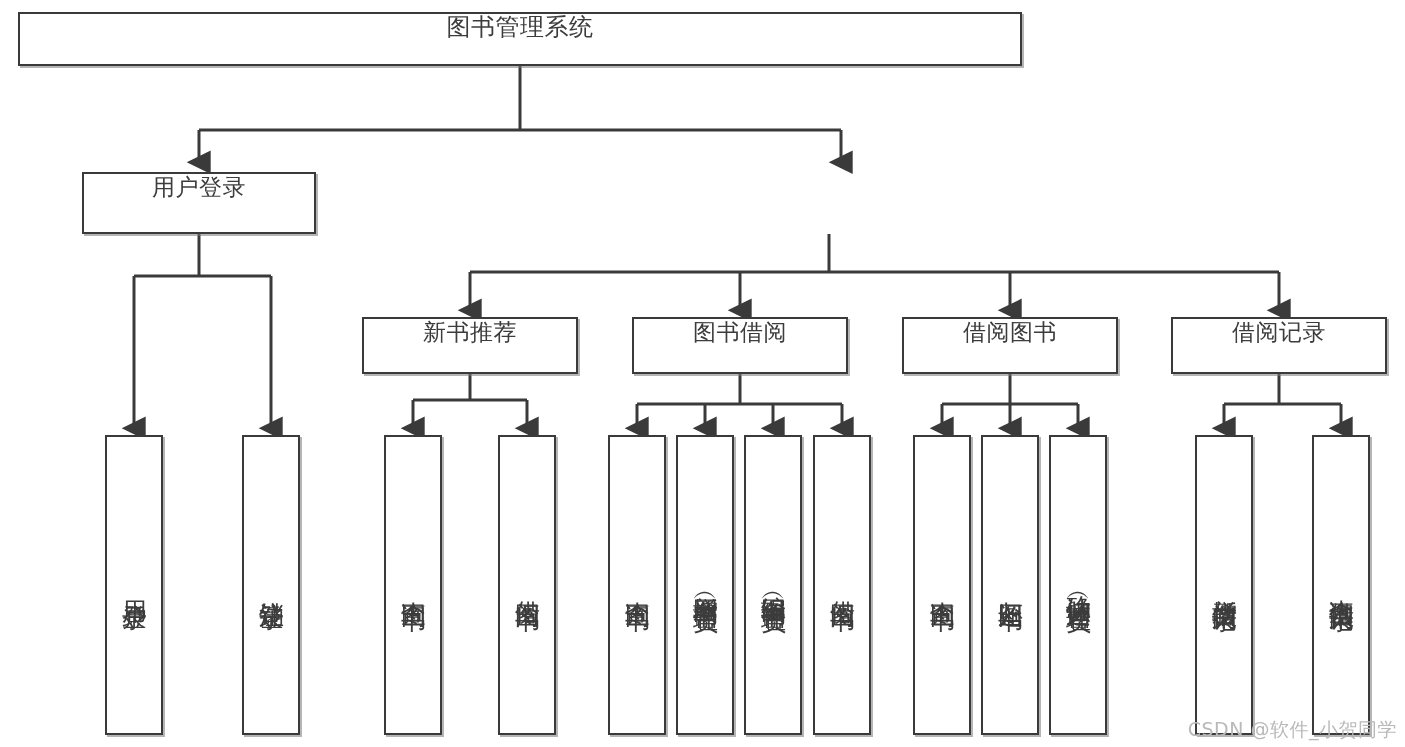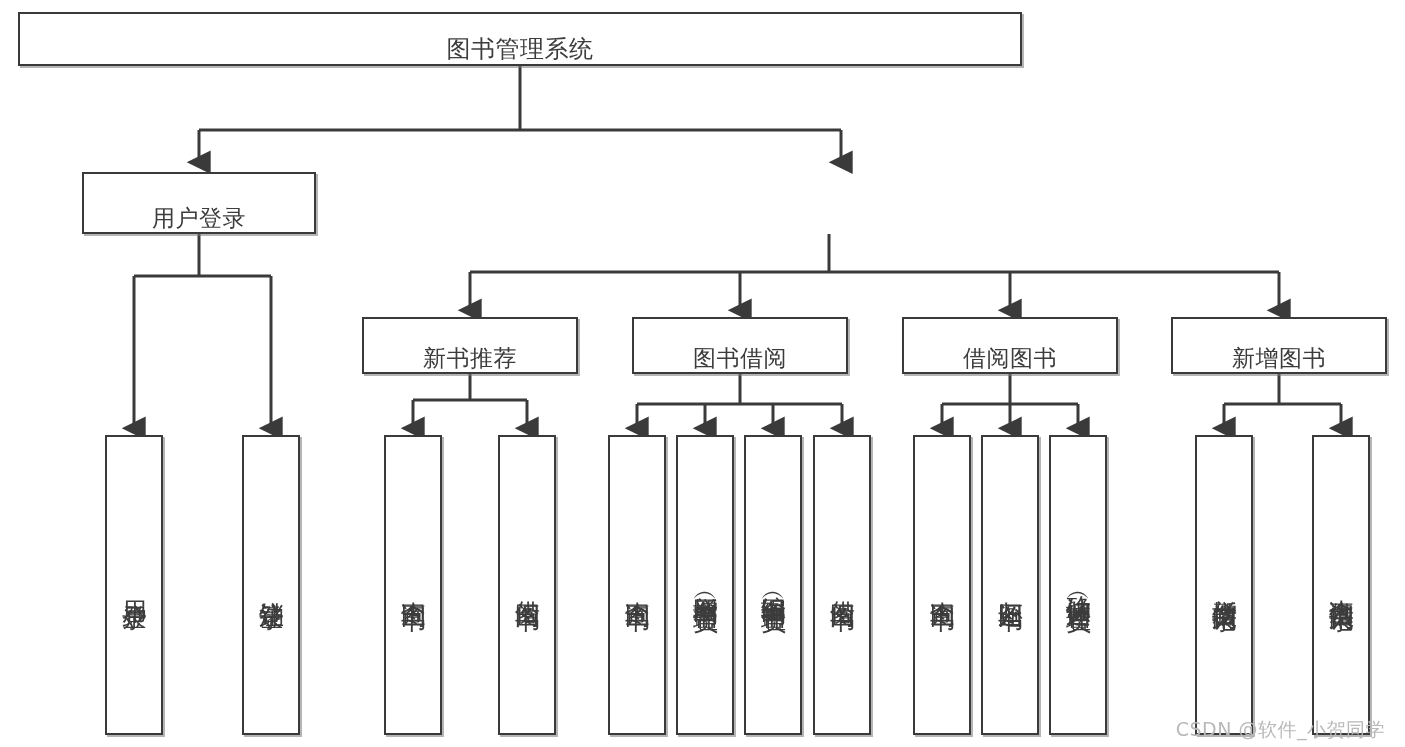--- a/index.html
+++ b/index.html
@@ -24,21 +24,21 @@
     width: 1405px;
     height: 747px;
   }
   .node {
     position: absolute;
     box-sizing: border-box;
     background: #ffffff;
     border: 2.5px solid #3a3a3a;
     box-shadow: 2px 2px 0 rgba(120,120,120,0.55);
     display: flex;
-    align-items: flex-end;
+    align-items: flex-start;
     justify-content: center;
     color: #3c3c3c;
     z-index: 2;
   }
   .node .label {
     display: block;
     text-align: center;
     line-height: 1.16;
     white-space: pre;
   }
@@ -56,21 +56,21 @@
     font-size: 25px;
     line-height: 1.12;
     letter-spacing: 2px;
     white-space: pre;
   }
   .node.root .label {
     font-size: 24px;
   }
   .watermark {
     position: absolute;
-    right: 20px;
+    right: 8px;
     bottom: 4px;
     font-size: 19px;
     color: #b9b9b9;
     letter-spacing: 0.5px;
     z-index: 3;
     white-space: pre;
   }
 </style>
 </head>
 <body>
@@ -138,21 +138,21 @@
   <div class="node horizontal" style="left:362px; top:317px; width:216px; height:57px;">
     <span class="label">新书推荐</span>
   </div>
   <div class="node horizontal" style="left:632px; top:317px; width:216px; height:57px;">
     <span class="label">图书借阅</span>
   </div>
   <div class="node horizontal" style="left:902px; top:317px; width:216px; height:57px;">
     <span class="label">借阅图书</span>
   </div>
   <div class="node horizontal" style="left:1171px; top:317px; width:216px; height:57px;">
-    <span class="label">新增图书</span>
+    <span class="label">借阅记录</span>
   </div>
 
   <div class="node vertical" style="left:105px; top:435px; width:58px; height:300px;">
     <span class="label">用户登录</span>
   </div>
   <div class="node vertical" style="left:242px; top:435px; width:58px; height:300px;">
     <span class="label">注销登录</span>
   </div>
 
   <div class="node vertical" style="left:384px; top:435px; width:58px; height:300px;">

